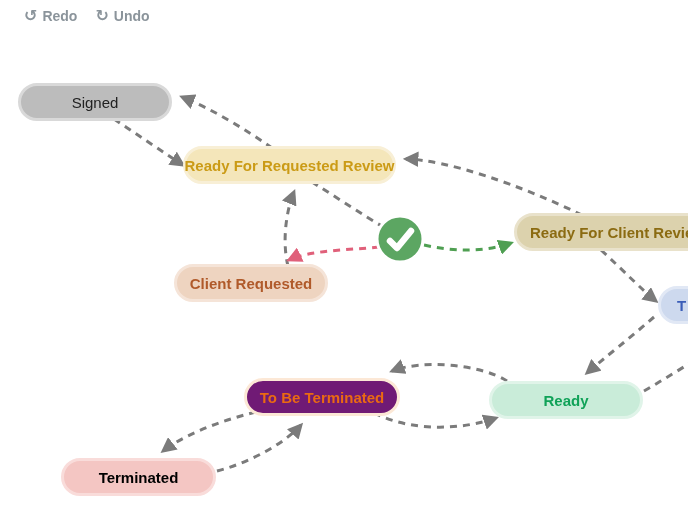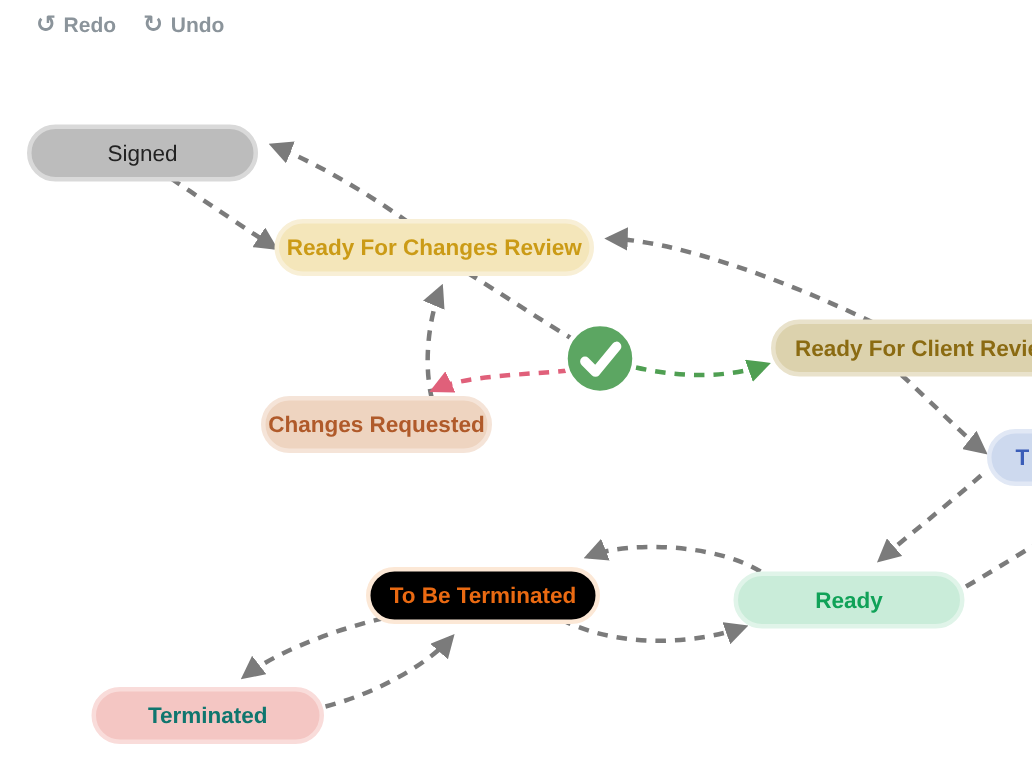--- a/index.html
+++ b/index.html
@@ -77,41 +77,41 @@
         <circle r="23" fill="#5ca662" stroke="#ffffff" stroke-width="3"></circle>
         <path d="M -10,2 L -3,9 L 11,-8" fill="none" stroke="#ffffff" stroke-width="6.5" stroke-linecap="round" stroke-linejoin="round"></path>
       </g>
     </svg>
 
     <div class="node plain" style="left: 18px; top: 83px; width: 154px; background: rgb(188, 188, 188); border-color: rgb(217, 217, 217); color: rgb(34, 34, 34);">
       <span>Signed</span>
     </div>
 
     <div class="node" style="left: 183px; top: 146px; width: 213px; background: rgb(244, 230, 186); border-color: rgb(248, 239, 214); color: rgb(203, 155, 22);">
-      <span>Ready For Changes Review</span>
+      <span>Ready For Requested Review</span>
     </div>
 
     <div class="node" style="left: 514px; top: 213px; width: 207px; background: rgb(220, 210, 173); border-color: rgb(233, 226, 203); color: rgb(139, 107, 18);">
       <span>Ready For Client Review</span>
     </div>
 
     <div class="node" style="left: 174px; top: 264px; width: 154px; background: rgb(238, 212, 192); border-color: rgb(245, 228, 216); color: rgb(176, 90, 42);">
-      <span>Changes Requested</span>
+      <span>Client Requested</span>
     </div>
 
     <div class="node" style="left: 658px; top: 286px; width: 120px; justify-content: flex-start; padding-left: 16px; background: rgb(205, 217, 238); border-color: rgb(225, 232, 245); color: rgb(58, 93, 184);">
       <span>T</span>
     </div>
 
-    <div class="node" style="left: 244px; top: 378px; width: 156px; background: #000000; border-color: rgb(252, 232, 214); color: rgb(234, 106, 18);">
+    <div class="node" style="left: 244px; top: 378px; width: 156px; background: #701a75; border-color: rgb(252, 232, 214); color: rgb(234, 106, 18);">
       <span>To Be Terminated</span>
     </div>
 
     <div class="node" style="left: 489px; top: 381px; width: 154px; background: rgb(201, 236, 217); border-color: rgb(224, 244, 233); color: rgb(16, 162, 88);">
       <span>Ready</span>
     </div>
 
-    <div class="node" style="left: 61px; top: 458px; width: 155px; background: rgb(244, 198, 195); border-color: rgb(249, 220, 218); color: #0f766e;">
+    <div class="node" style="left: 61px; top: 458px; width: 155px; background: rgb(244, 198, 195); border-color: rgb(249, 220, 218); color: #000000;">
       <span>Terminated</span>
     </div>
 
   </div>
 </div>
 
 </body></html>

